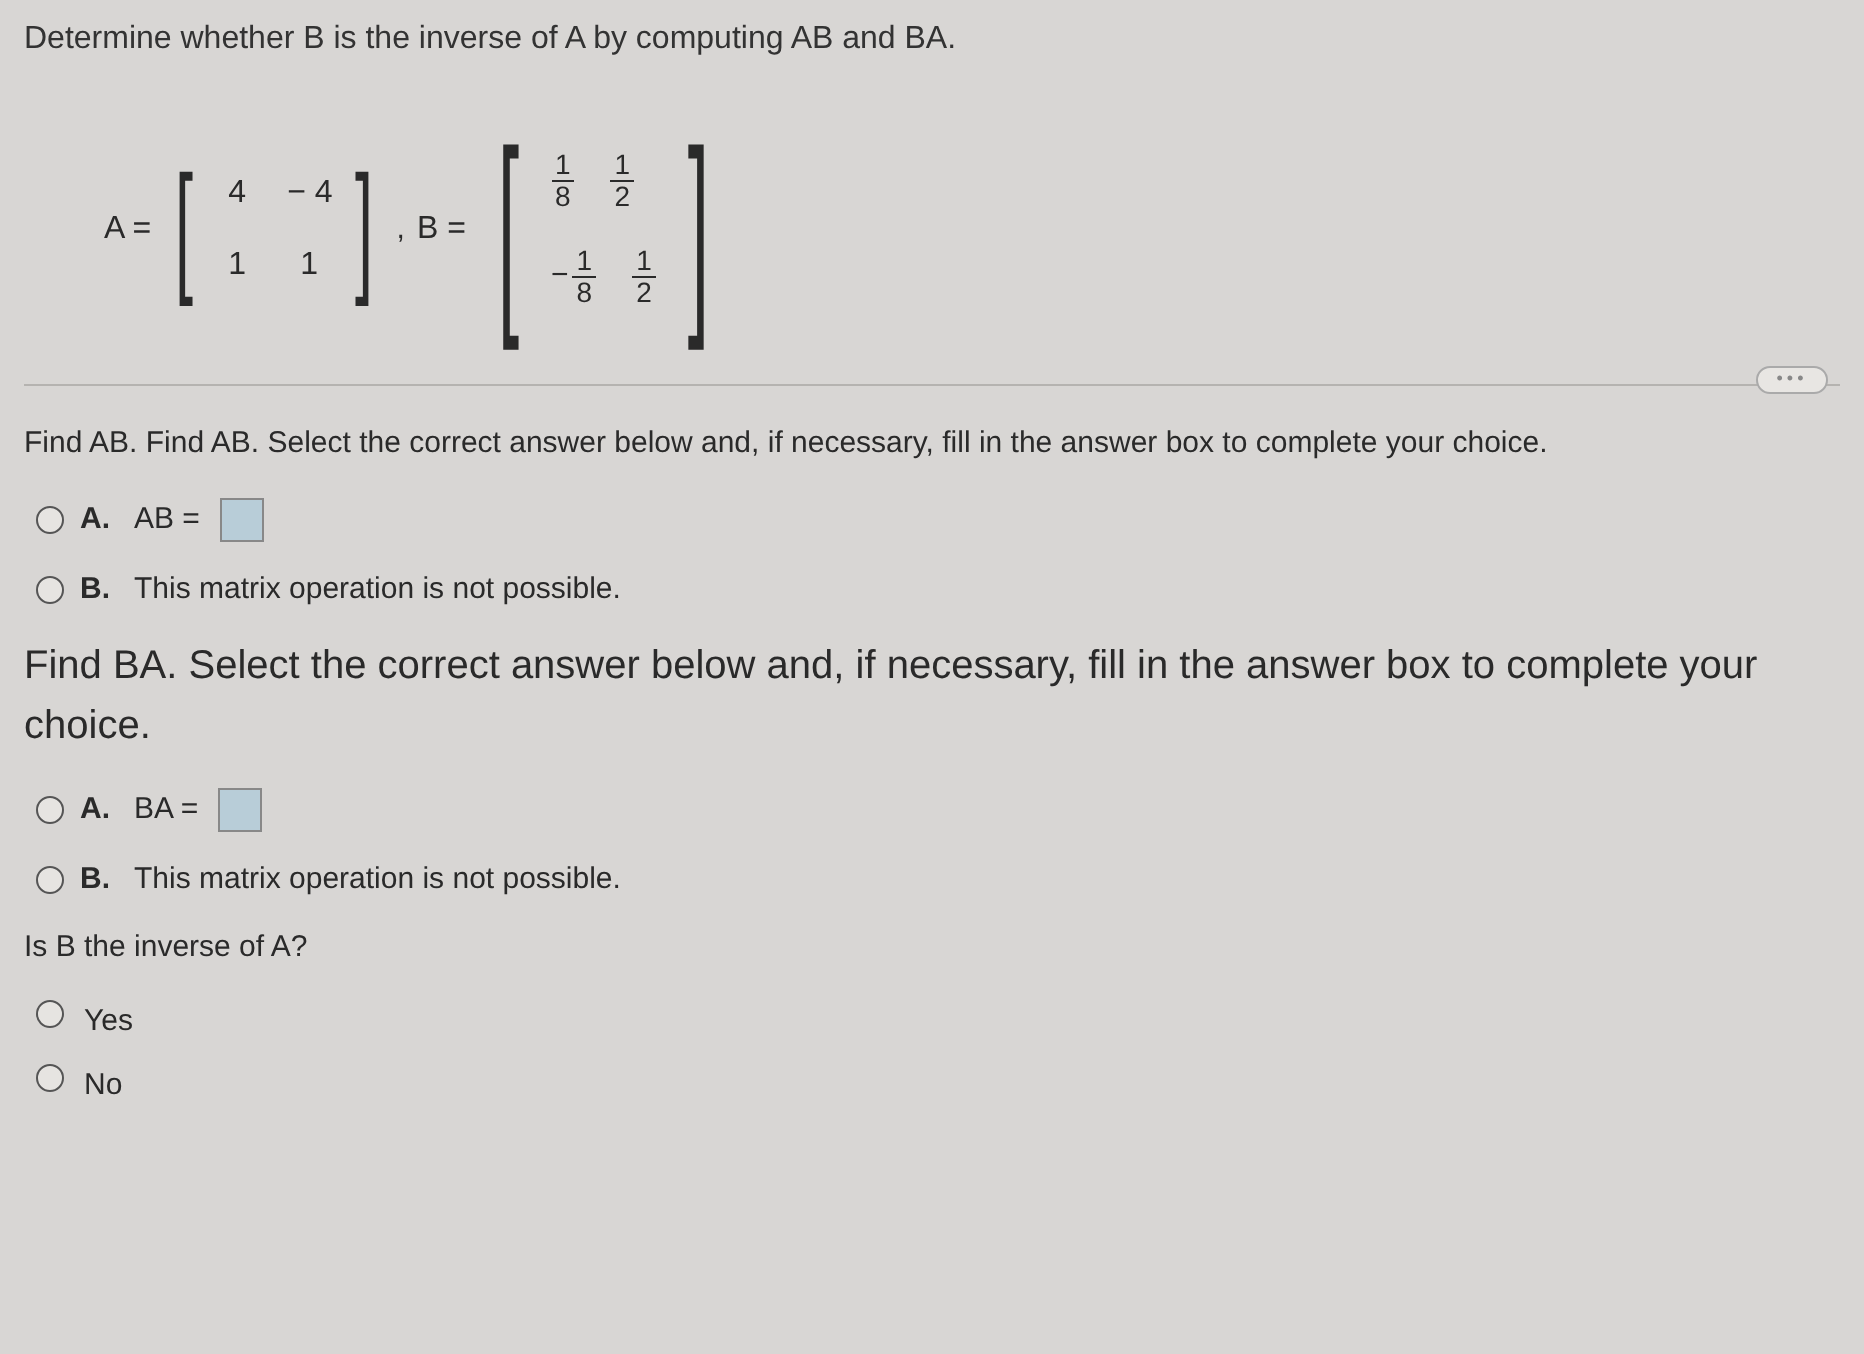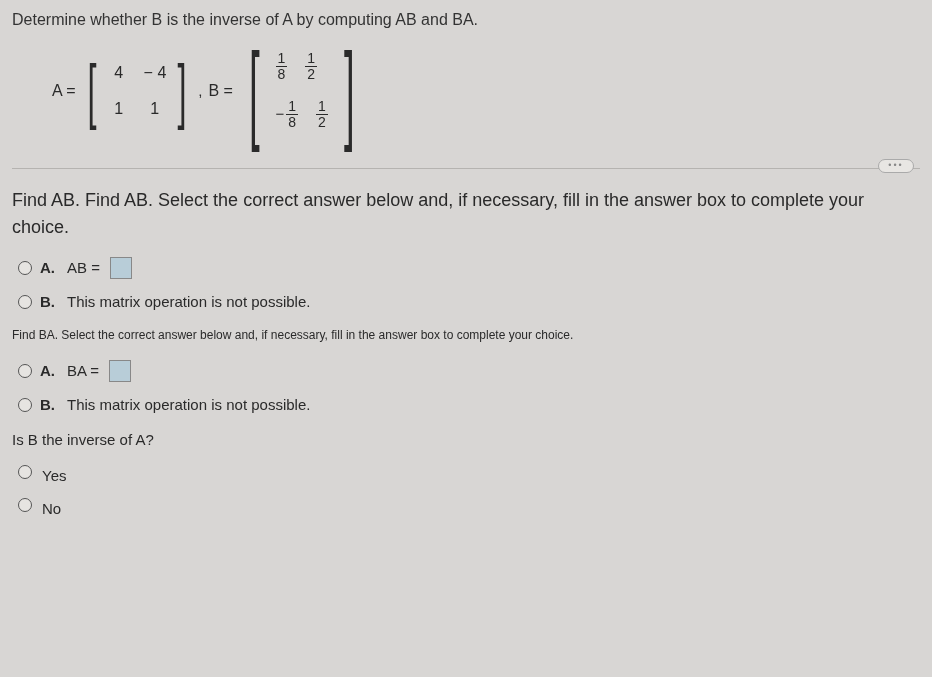--- a/index.html
+++ b/index.html
@@ -12,21 +12,21 @@
       background: #d8d6d4;
       width: 932px;
       height: 677px;
       padding: 8px 12px;
       color: #2a2a2a;
       font-size: 15px;
       line-height: 1.5;
     }
     .question-header {
       font-size: 16px;
-      margin-bottom: 12px;
+      margin-bottom: 36px;
       color: #333;
     }
     .matrix-row {
       display: flex;
       align-items: center;
       gap: 6px;
       margin-left: 40px;
       margin-bottom: 30px;
     }
     .eq-label {
@@ -93,21 +93,21 @@
       height: 14px;
       display: flex;
       align-items: center;
       justify-content: center;
       font-size: 9px;
       letter-spacing: 2px;
       color: #888;
       background: #e8e6e3;
     }
     .instruction {
-      font-size: 18px;
+      font-size: 15px;
       margin-bottom: 16px;
       color: #2a2a2a;
     }
     .choice {
       display: flex;
       align-items: center;
       gap: 8px;
       margin-left: 6px;
       margin-bottom: 12px;
       font-size: 15px;
@@ -124,21 +124,21 @@
     .answer-box {
       display: inline-block;
       width: 22px;
       height: 22px;
       background: #b8cdd8;
       border: 1px solid #888;
       vertical-align: middle;
       margin-left: 2px;
     }
     .sub-instruction {
-      font-size: 12px;
+      font-size: 20px;
       margin: 0 0 16px 0;
     }
     .final-q {
       font-size: 15px;
       margin: 10px 0 14px 0;
     }
     .yn-choice {
       display: flex;
       align-items: flex-start;
       gap: 10px;

